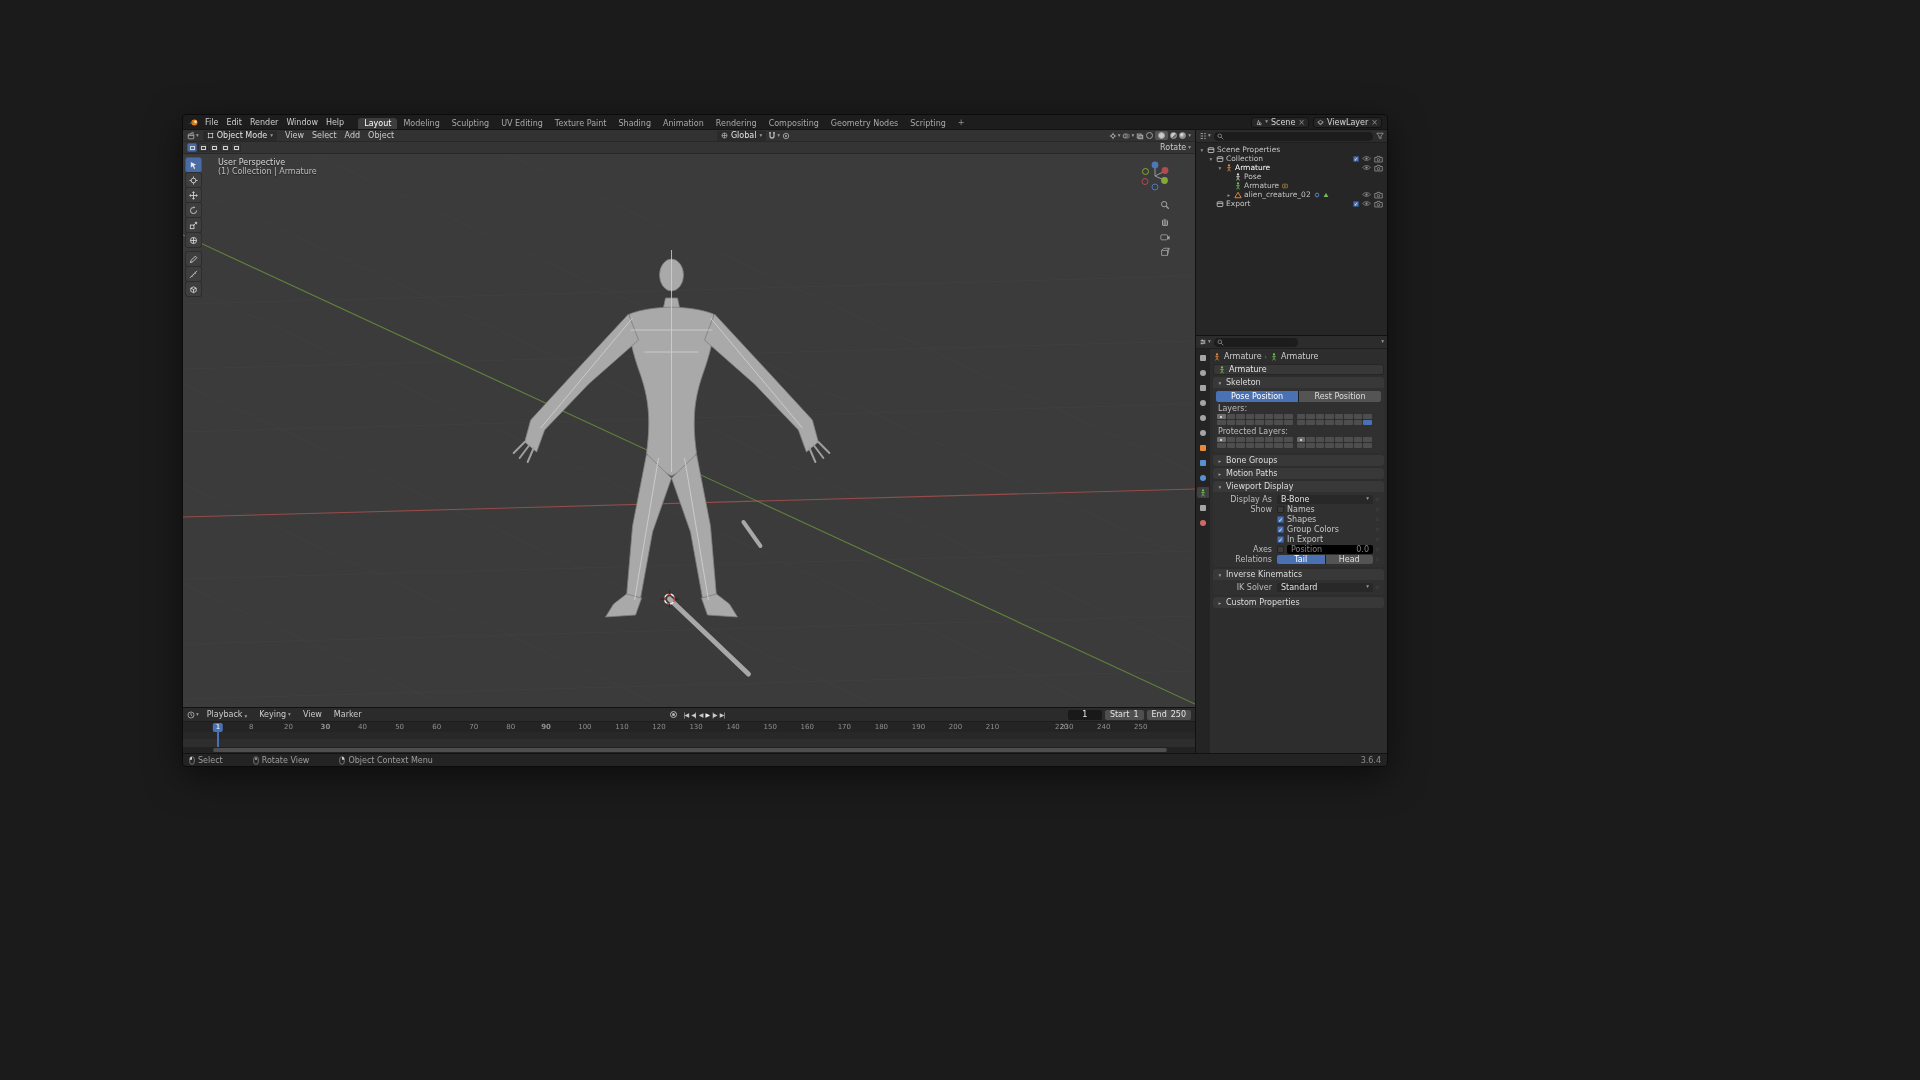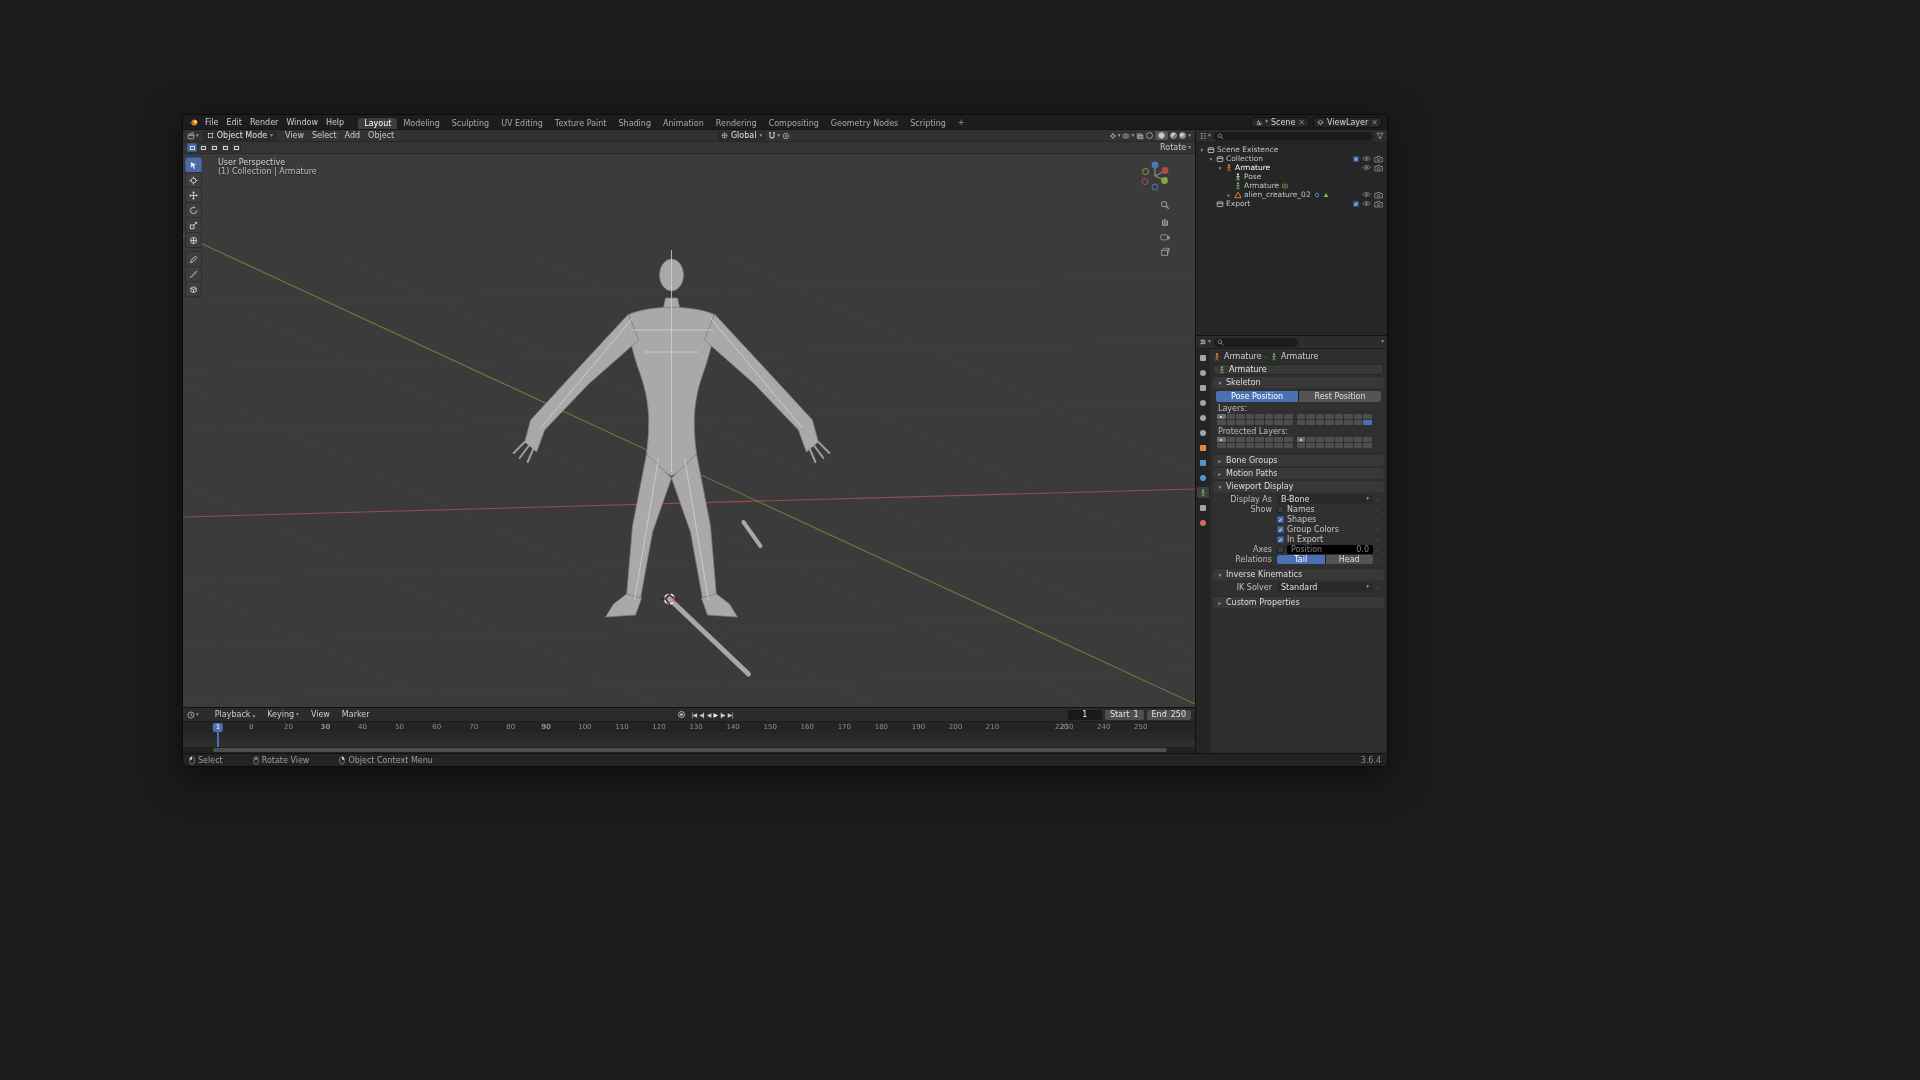--- a/index.html
+++ b/index.html
@@ -462,21 +462,21 @@
         <div class="timeline">
           <div class="tl-header">
             <span style="display:flex;align-items:center;gap:1px">
               <svg width="8" height="8" viewBox="0 0 10 10">
                   <circle cx="5" cy="5" r="3.8" fill="none" stroke="#b5b5b5"></circle>
                   <path d="M5 2.6 V5 L6.8 6.4" fill="none" stroke="#b5b5b5"></path>
                 </svg>
               <span class="chev">▾</span>
             </span>
             <div id="tl-menus" style="display:flex;gap:4px">
-                <div class="menu-item" style="display: flex; align-items: flex-end; gap: 2px; margin-left: 8px;">
+                <div class="menu-item" style="display: flex; align-items: flex-end; gap: 2px;">
                   <span>Playback</span>
                   <span class="chev">▾</span>
                 </div>
                 <div class="menu-item" style="display: flex; align-items: center; gap: 2px;">
                   <span>Keying</span>
                   <span class="chev">▾</span>
                 </div>
                 <div class="menu-item" style="display: flex; align-items: center; gap: 2px;">
                   <span>View</span>
                 </div>
@@ -570,21 +570,21 @@
           </div>
           <div class="ol-rows" id="outliner-rows">
               <div class="ol-row" style="padding-left: 3px;">
                 <div class="ol-disc">▾</div>
                 <div class="ol-icon">
                   <svg width="8" height="8" viewBox="0 0 10 10">
                     <rect x="1.5" y="2.2" width="7" height="6" rx="1" fill="none" stroke="#d8d8d8"></rect>
                     <path d="M1.5 4.2 H8.5" stroke="#d8d8d8"></path>
                   </svg>
                 </div>
-                <div class="ol-label">Scene Existence</div>
+                <div class="ol-label">Scene Properties</div>
                 <div class="ol-right"></div>
               </div>
               <div class="ol-row" style="padding-left: 12px;">
                 <div class="ol-disc">▾</div>
                 <div class="ol-icon">
                   <svg width="8" height="8" viewBox="0 0 10 10">
                     <rect x="1.5" y="2.2" width="7" height="6" rx="1" fill="none" stroke="#cfcfcf"></rect>
                     <path d="M1.5 4.2 H8.5" stroke="#cfcfcf"></path>
                   </svg>
                 </div>

